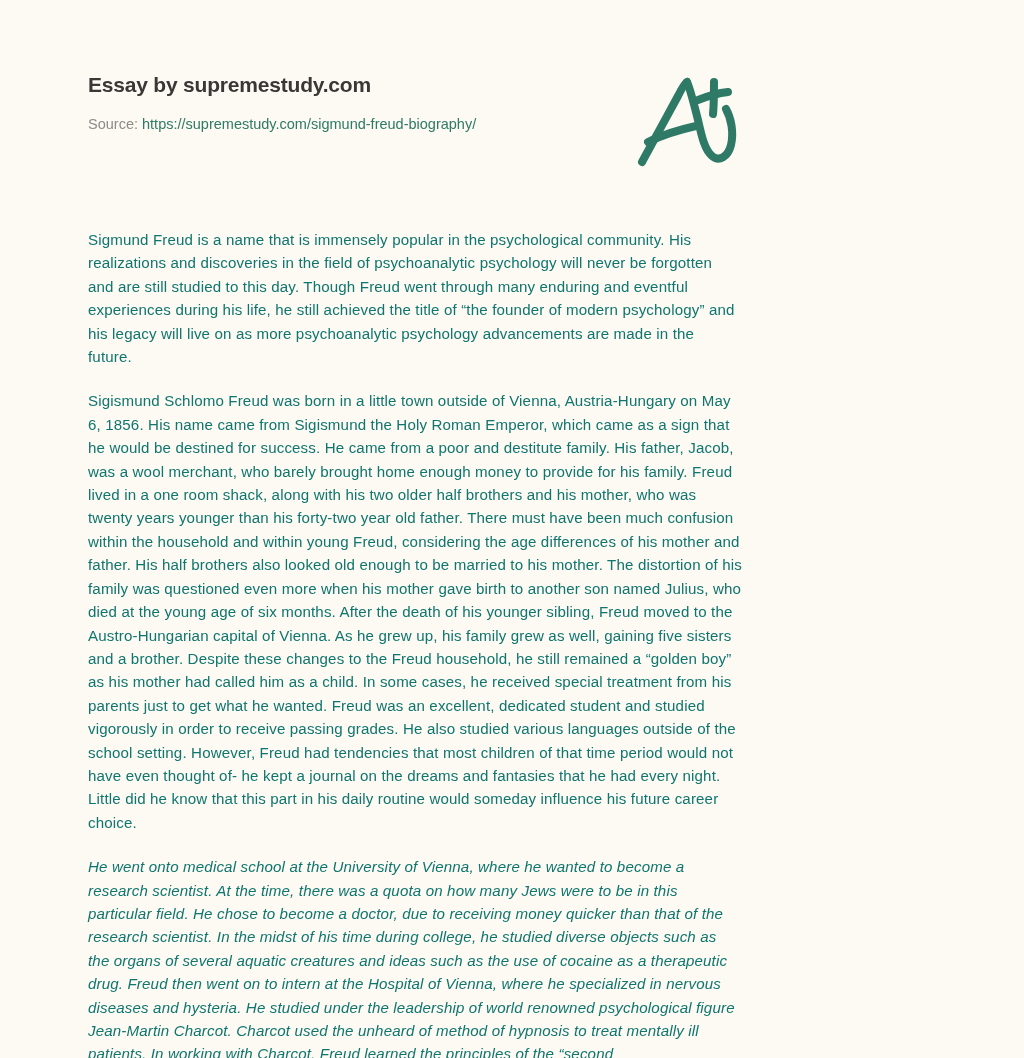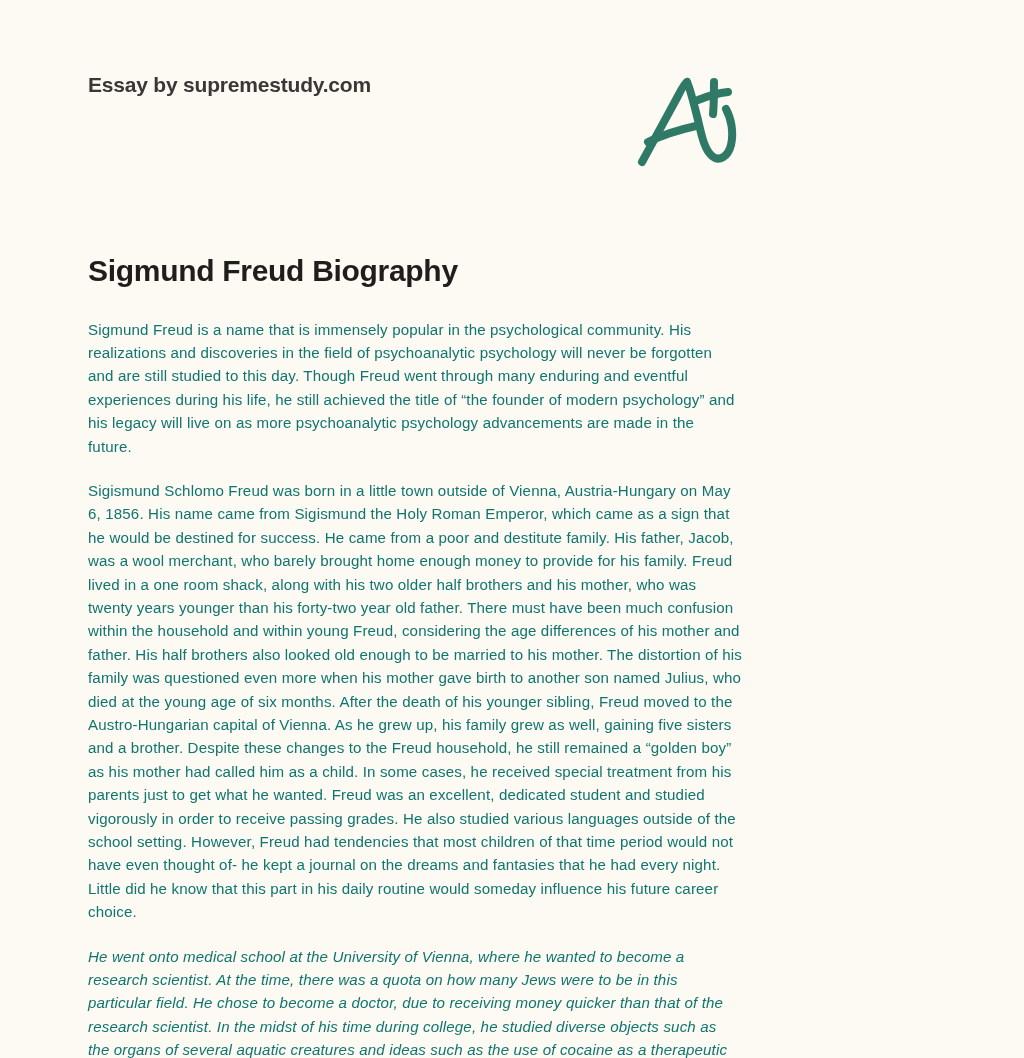--- a/index.html
+++ b/index.html
@@ -107,20 +107,24 @@
   }
 </style>
 </head>
 <body>
 
 <div class="page">
 
   <div class="header">
     <div class="header-text">
       <div class="essay-by">Essay by supremestudy.com</div>
+      <div class="source-line">
+        <span class="source-label">Source:</span>
+        <a class="source-url" href="#">https://supremestudy.com/sigmund-freud-biography/</a>
+      </div>
     </div>
   </div>
 
   <div class="logo">
     <svg viewBox="0 0 120 120" xmlns="http://www.w3.org/2000/svg">
       <g fill="none" stroke="#2f7a66" stroke-linecap="round" stroke-linejoin="round">
 
         <path d="M16 100 C 26 82, 40 56, 52 34 C 56 26, 59 21, 61 20" stroke-width="8"></path>
 
         <path d="M61 20 C 64 26, 68 42, 72 58 C 76 76, 79 88, 86 94
@@ -129,21 +133,20 @@
         <path d="M22 80 C 34 74, 52 68, 70 64" stroke-width="8"></path>
 
         <path d="M72 38 C 82 34, 93 31, 102 30" stroke-width="8"></path>
 
         <path d="M88 20 C 88 30, 88 42, 87 52" stroke-width="8"></path>
       </g>
     </svg>
   </div>
 
   <div class="article">
-    <h1 class="article-title">Sigmund Freud Biography</h1>
     <div class="body-copy">
       <p>Sigmund Freud is a name that is immensely popular in the psychological community. His realizations and discoveries in the field of psychoanalytic psychology will never be forgotten and are still studied to this day. Though Freud went through many enduring and eventful experiences during his life, he still achieved the title of “the founder of modern psychology” and his legacy will live on as more psychoanalytic psychology advancements are made in the future.</p>
       <p>Sigismund Schlomo Freud was born in a little town outside of Vienna, Austria-Hungary on May 6, 1856. His name came from Sigismund the Holy Roman Emperor, which came as a sign that he would be destined for success. He came from a poor and destitute family. His father, Jacob, was a wool merchant, who barely brought home enough money to provide for his family. Freud lived in a one room shack, along with his two older half brothers and his mother, who was twenty years younger than his forty-two year old father. There must have been much confusion within the household and within young Freud, considering the age differences of his mother and father. His half brothers also looked old enough to be married to his mother. The distortion of his family was questioned even more when his mother gave birth to another son named Julius, who died at the young age of six months. After the death of his younger sibling, Freud moved to the Austro-Hungarian capital of Vienna. As he grew up, his family grew as well, gaining five sisters and a brother. Despite these changes to the Freud household, he still remained a “golden boy” as his mother had called him as a child. In some cases, he received special treatment from his parents just to get what he wanted. Freud was an excellent, dedicated student and studied vigorously in order to receive passing grades. He also studied various languages outside of the school setting. However, Freud had tendencies that most children of that time period would not have even thought of- he kept a journal on the dreams and fantasies that he had every night. Little did he know that this part in his daily routine would someday influence his future career choice.</p>
       <p>He went onto medical school at the University of Vienna, where he wanted to become a research scientist. At the time, there was a quota on how many Jews were to be in this particular field. He chose to become a doctor, due to receiving money quicker than that of the research scientist. In the midst of his time during college, he studied diverse objects such as the organs of several aquatic creatures and ideas such as the use of cocaine as a therapeutic drug. Freud then went on to intern at the Hospital of Vienna, where he specialized in nervous diseases and hysteria. He studied under the leadership of world renowned psychological figure Jean-Martin Charcot. Charcot used the unheard of method of hypnosis to treat mentally ill patients. In working with Charcot, Freud learned the principles of the “second</p>
     </div>
   </div>
 
 </div>
 
 </body></html>

